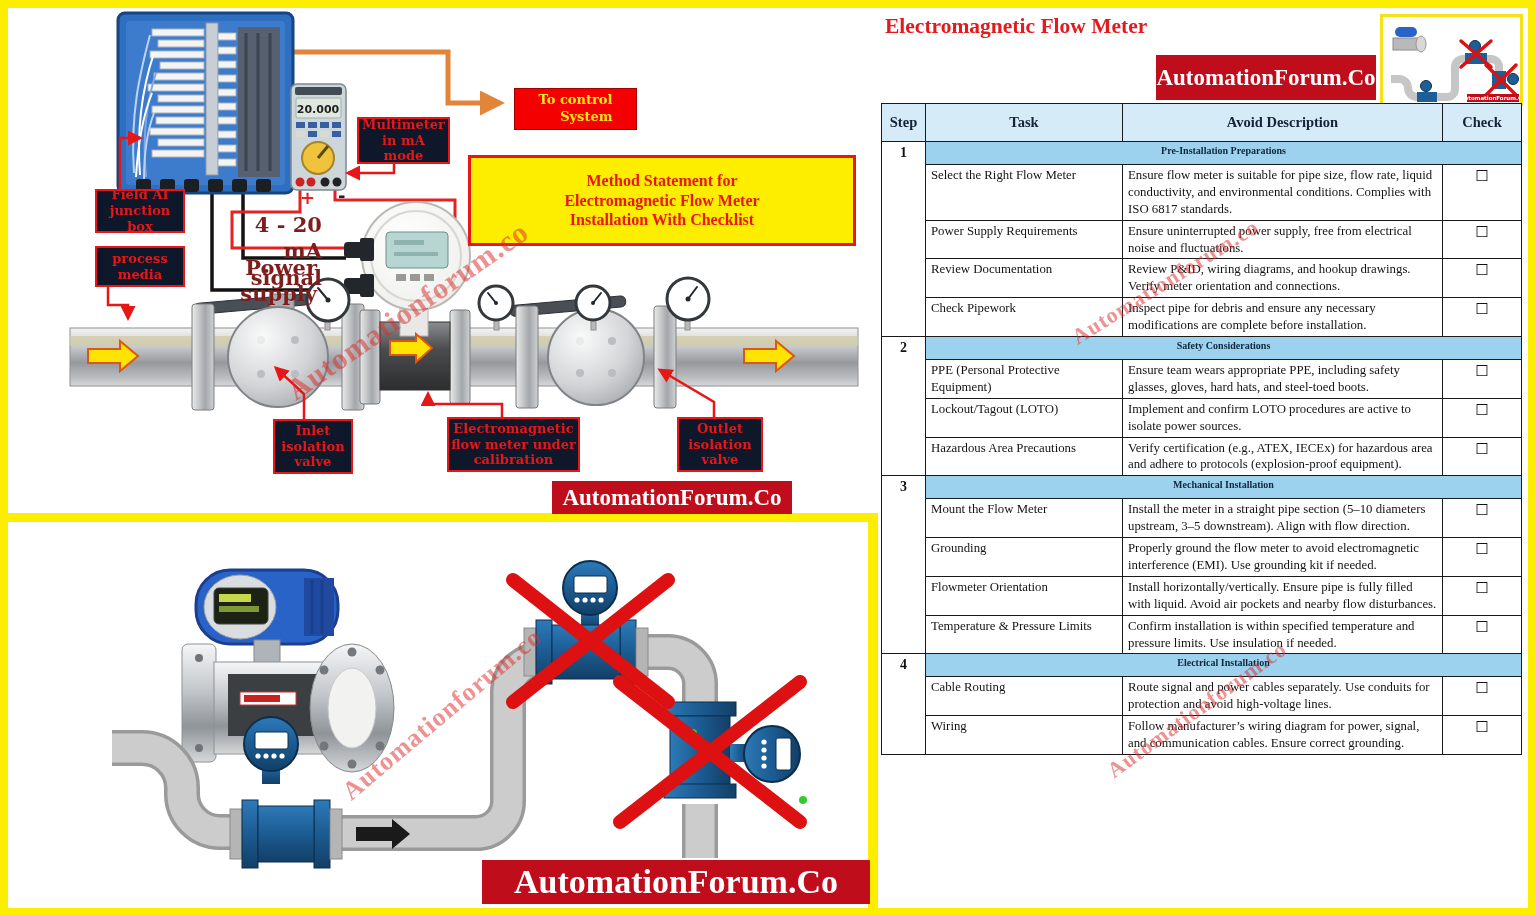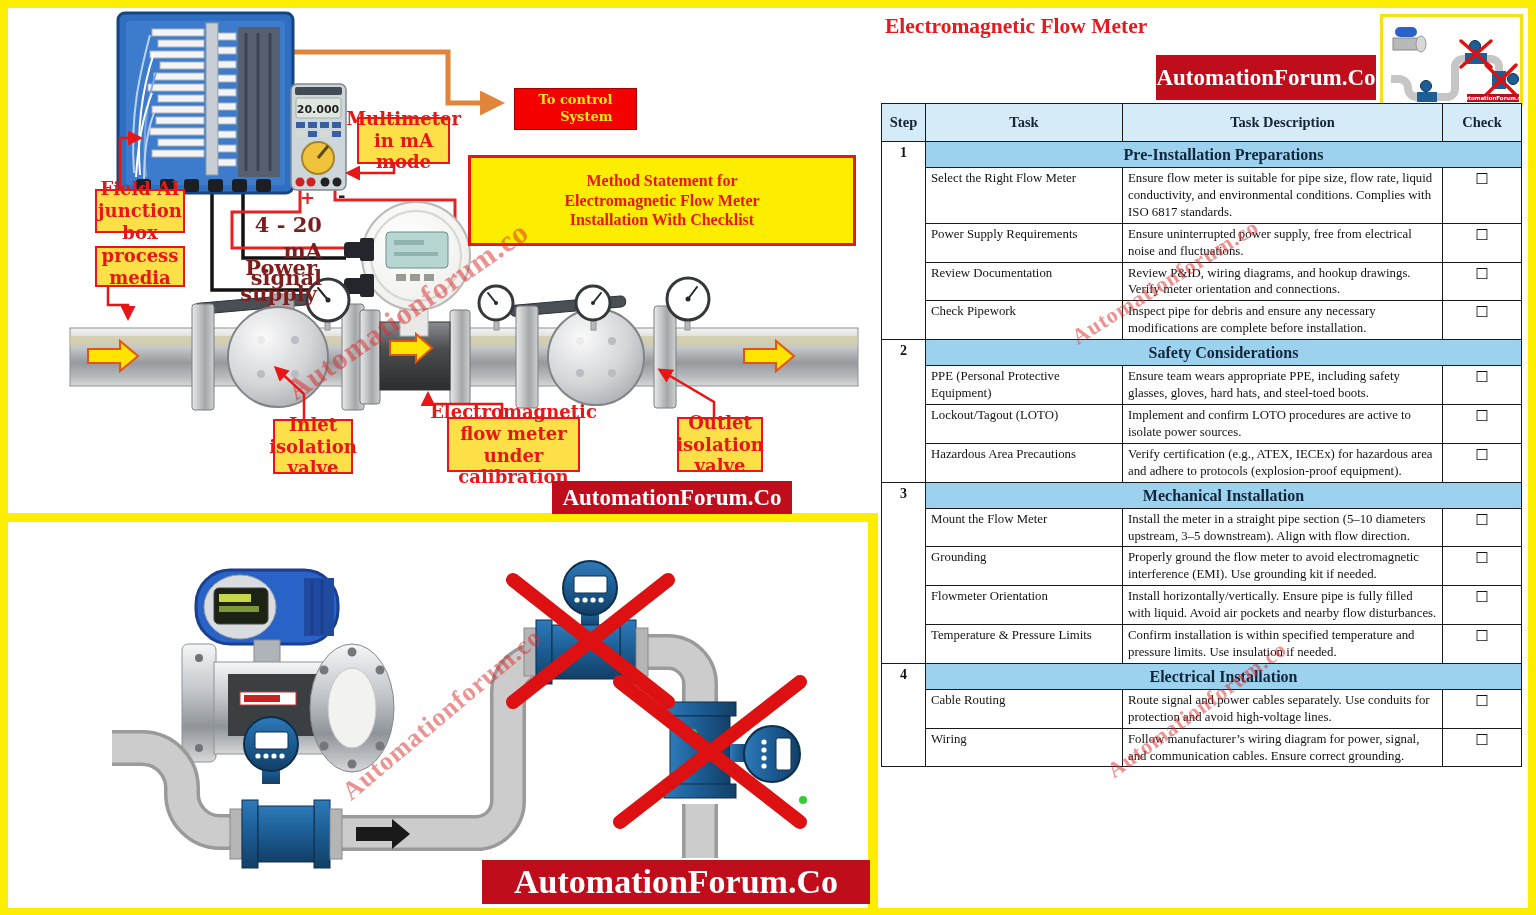--- a/index.html
+++ b/index.html
@@ -7,23 +7,23 @@
     width:1536px;height:915px;overflow:hidden;position:relative;
     background:#fdee00;font-family:"Liberation Serif",serif;
   }
   .panel{position:absolute;background:#ffffff}
   #panel-method{left:8px;top:8px;width:908px;height:505px}
   #panel-orient{left:8px;top:522px;width:860px;height:386px}
   #panel-check{left:878px;top:8px;width:650px;height:900px}
   .abs{position:absolute}
   
   .ylabel{
-    position:absolute;background:#fde047;border:2.5px solid #e81717;
+    position:absolute;background:#0f172a;border:2.5px solid #e81717;
     color:#e81717;font-weight:bold;text-align:center;
-    font-family:"DejaVu Serif",serif;font-size:18px;line-height:1.22;
+    font-family:"DejaVu Serif",serif;font-size:13px;line-height:1.22;
     white-space:pre-line;display:flex;align-items:center;justify-content:center;
     padding:3px 2px;box-sizing:border-box;
   }
   .redbox{
     position:absolute;background:#f40000;border:1px solid #a30000;
     color:#ffe912;font-weight:bold;text-align:right;
     font-family:"DejaVu Serif",serif;font-size:13px;line-height:1.3;
     white-space:pre-line;display:flex;align-items:center;justify-content:center;
   }
   .redtext{
@@ -66,21 +66,21 @@
   table.checklist td,table.checklist th{
     border:1.6px solid #1a1a1a;padding:2px 5px;vertical-align:top;
     line-height:1.32;
   }
   table.checklist th{
     background:#d5ebf8;font-size:14.5px;color:#152238;
     text-align:center;vertical-align:middle;height:33px;padding:2px;
   }
   td.step{text-align:center;font-weight:bold;font-size:14px;padding-top:3px}
   td.section{
-    background:#9cd2ee;font-weight:bold;text-align:center;font-size:16px;
+    background:#9cd2ee;font-weight:bold;text-align:center;font-size:10px;
     height:18px;padding:1px;color:#10253c;vertical-align:middle;
   }
   td.task{}
   td.desc{}
   td.check{text-align:center;vertical-align:middle;font-size:15px;cursor:pointer}
   text{font-family:"DejaVu Sans",sans-serif}
 </style>
 </head>
 <body>
 
@@ -499,21 +499,21 @@
     <colgroup>
         <col style="width:44px">
         <col style="width:197px">
         <col style="width:320px">
         <col style="width:79px">
       </colgroup>
     <thead>
       <tr>
         <th>Step</th>
         <th>Task</th>
-        <th>Task Description</th>
+        <th>Avoid Description</th>
         <th>Check</th>
       </tr>
     </thead>
     <tbody>
         <tr>
           <td class="step" rowspan="5">1</td>
           <td class="section" colspan="3">Pre-Installation Preparations</td>
         </tr>
         <tr>
           <td class="task">Select the Right Flow Meter</td>

